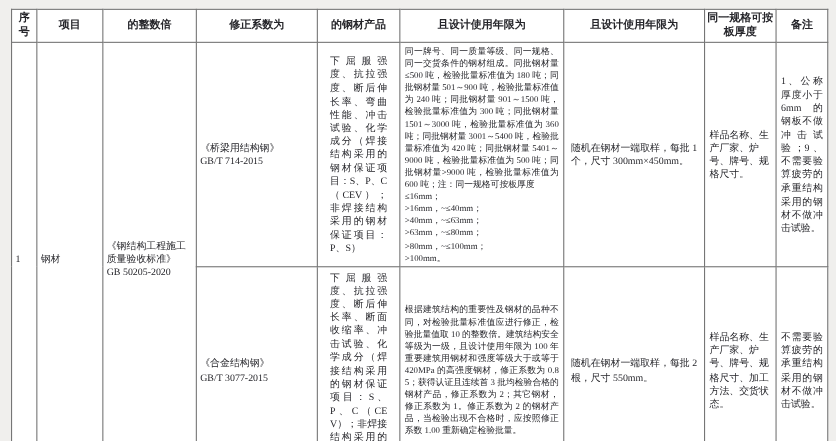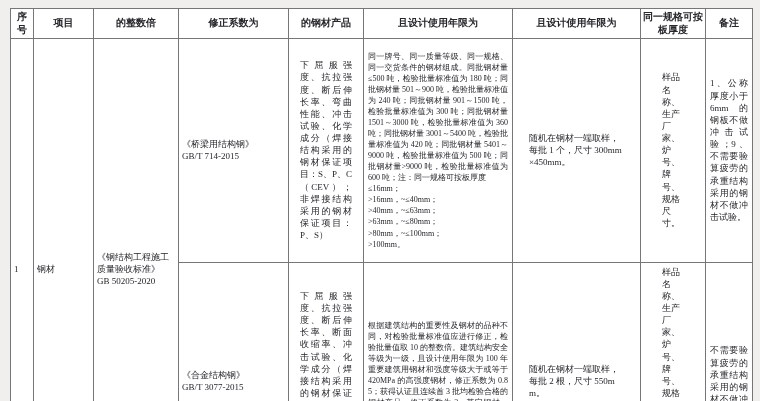--- a/index.html
+++ b/index.html
@@ -28,25 +28,25 @@
   .doc th{
     font-weight:bold;text-align:center;font-size:10px;line-height:1.25;
     height:30px;padding:1px 2px;
   }
   tr.r-top{height:187px;}
   tr.r-bot{height:168px;}
   .center{text-align:left;}
   .left{text-align:left;}
   .just{text-align:justify;}
   .pre{white-space:pre-line;}
-  td.batch{font-size:8px;line-height:1.38;padding:12px 4px;}
+  td.batch{font-size:8px;line-height:1.38;padding:2px 4px;}
   td.params{padding:3px 11px;}
   td.remark{padding:3px 4px;}
-  td.info{padding:3px 21px;margin-top:12px;}
-  td.method{padding:3px 16px;}
+  td.info{padding:3px 4px;margin-top:12px;}
+  td.method{padding:3px 6px;}
 </style>
 </head>
 <body>
 
 <table class="doc">
   <colgroup>
     <col style="width:23px">
       <col style="width:60px">
       <col style="width:85px">
     <col style="width:110px">

